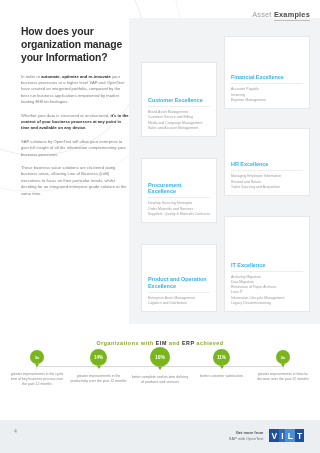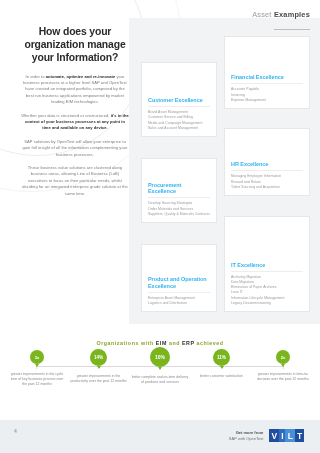--- a/index.html
+++ b/index.html
@@ -18,21 +18,21 @@
     z-index:0;
   }
   .arc2{
     position:absolute;left:-120px;top:-110px;width:300px;height:300px;
     border:1px solid #f4f4f4;border-radius:50%;background:transparent;
     z-index:0;
   }
 
   
   .left{
-    position:absolute;left:21px;top:25px;width:108px;z-index:3;text-align:center;
+    position:absolute;left:21px;top:25px;width:108px;z-index:3;
   }
   .headline{
     font-size:10.4px;line-height:13.2px;font-weight:bold;color:#2b2b2b;
     letter-spacing:-0.15px;margin:0 0 9px 0;
   }
   .para{
     font-size:4.05px;line-height:6.4px;color:#7c7c7c;margin:0 0 7px 0;
     letter-spacing:0.05px;
   }
   .para b{color:#2b2b2b;font-weight:bold;}
@@ -40,21 +40,21 @@
   
   .panel{
     position:absolute;left:129px;top:18px;width:191px;height:306px;
     background:#f2f3f4;z-index:1;
   }
   .panel-title{
     position:absolute;right:10px;top:10px;
     font-size:7.4px;color:#9b9b9b;font-weight:300;letter-spacing:.2px;
     z-index:4;
   }
-  .panel-title b{color:#4a4a4a;font-weight:bold;border-bottom:1px solid #bdbdbd;padding-bottom:10px;}
+  .panel-title b{color:#4a4a4a;font-weight:bold;border-bottom:1px solid #bdbdbd;padding-bottom:1px;}
 
   
   .cards{position:absolute;left:0;top:0;width:320px;height:340px;z-index:3;}
   .card{
     position:absolute;background:#ffffff;
     border:1px solid #e6e7e8;
     box-sizing:border-box;
     padding:5px 6px 5px 6px;
     display:flex;flex-direction:column;justify-content:flex-end;
   }

